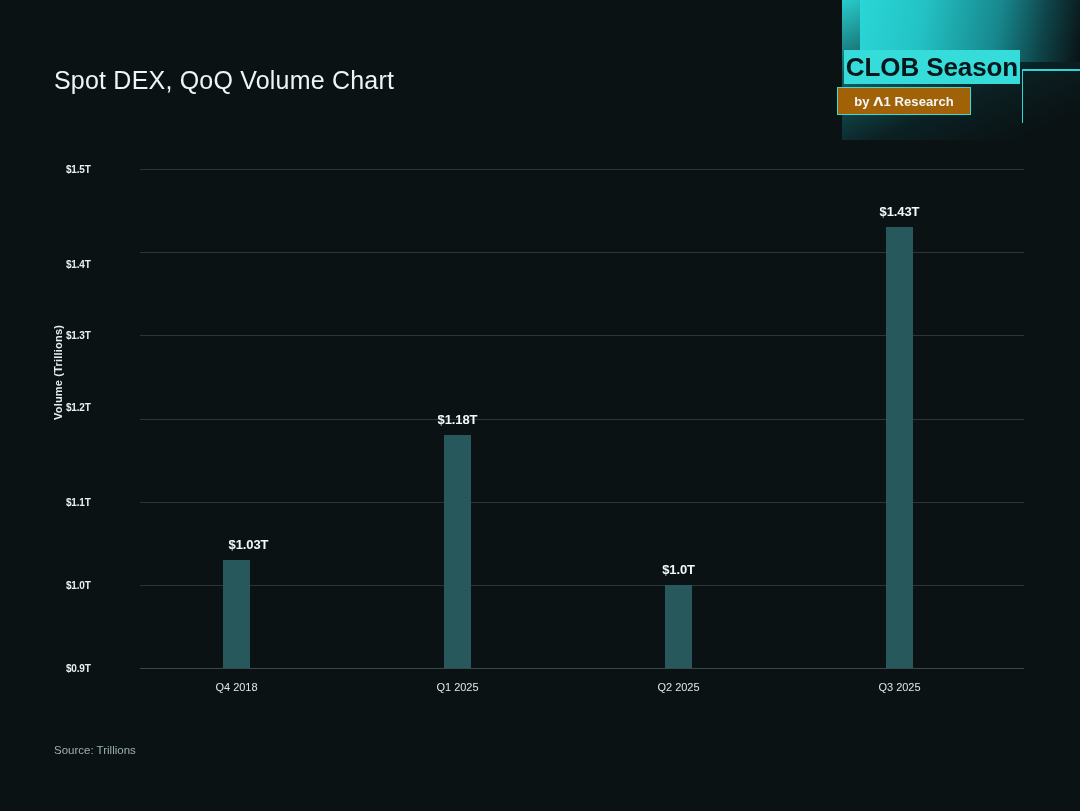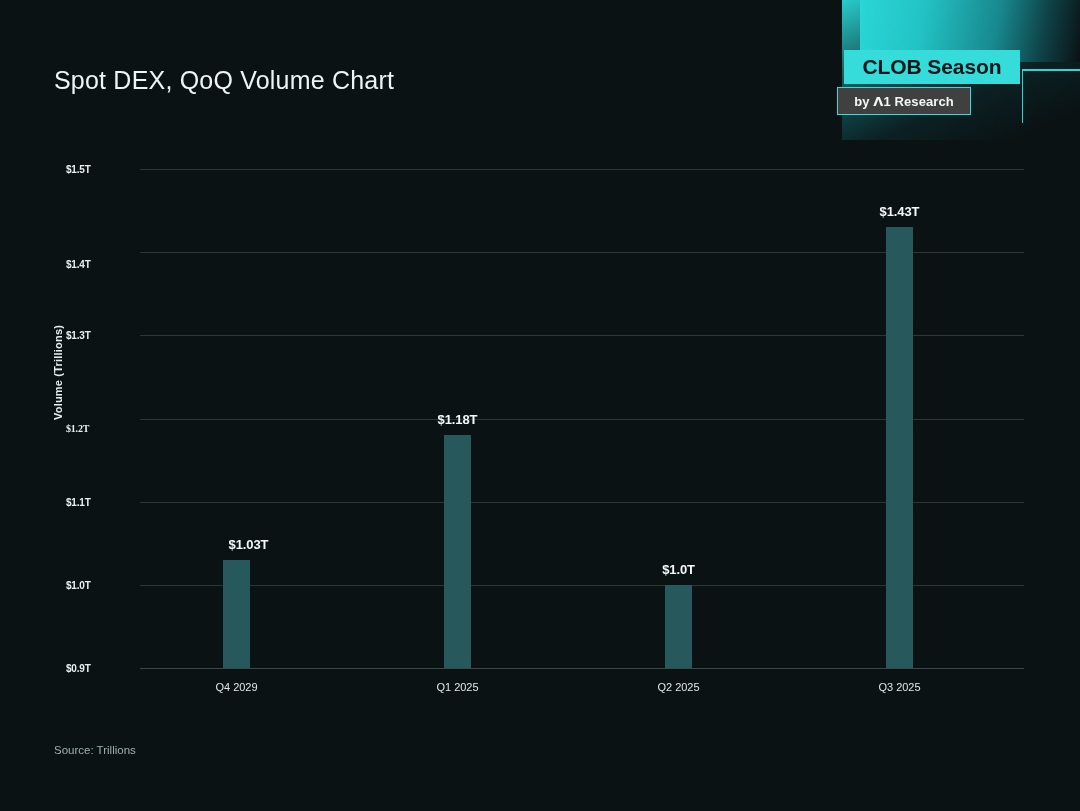--- a/index.html
+++ b/index.html
@@ -58,32 +58,32 @@
     left: 0;
     width: 176px;
     height: 34px;
     background: #35dcd9;
     display: flex;
     align-items: center;
     justify-content: center;
   }
   .logo-main-text {
     color: #06161a;
-    font-size: 21px;
+    font-size: 26px;
     font-weight: 700;
     letter-spacing: -0.1px;
     white-space: nowrap;
   }
   .logo-sub {
     position: absolute;
     top: 37px;
     left: -7px;
     width: 132px;
     height: 26px;
-    background: #404040;
+    background: #a16207;
     border: 1.5px solid #35dcd9;
     display: flex;
     align-items: center;
     justify-content: center;
   }
   .logo-sub-text {
     color: #f2f7f7;
     font-size: 13px;
     font-weight: 600;
     white-space: nowrap;
@@ -209,39 +209,39 @@
         <div class="gridline" style="top: 166.333px;"></div>
         <div class="gridline" style="top: 249.5px;"></div>
         <div class="gridline" style="top: 332.667px;"></div>
         <div class="gridline" style="top: 415.833px;"></div>
         <div class="gridline base" style="top: 499px;"></div>
       </div>
     <div id="yticks">
         <div class="ytick-lbl" style="top: 0px;">$1.5T</div>
         <div class="ytick-lbl" style="top: 95px;">$1.4T</div>
         <div class="ytick-lbl" style="top: 166.333px;">$1.3T</div>
-        <div class="ytick-lbl" style="top: 259px; font-family: Liberation Serif, serif;">$1.2T</div>
+        <div class="ytick-lbl" style="top: 238px;">$1.2T</div>
         <div class="ytick-lbl" style="top: 332.667px;">$1.1T</div>
         <div class="ytick-lbl" style="top: 415.833px;">$1.0T</div>
         <div class="ytick-lbl" style="top: 499px;">$0.9T</div>
       </div>
     <div id="bars">
         <div class="bar" title="Q4 2024: $1.03T" style="left: 83px; top: 390.883px; height: 108.117px; background: rgb(39, 88, 92);"></div>
         <div class="bar" title="Q1 2025: $1.18T" style="left: 304px; top: 266.133px; height: 232.867px; background: rgb(39, 88, 92);"></div>
         <div class="bar" title="Q2 2025: $1.0T" style="left: 525px; top: 415.833px; height: 83.1667px; background: rgb(39, 88, 92);"></div>
         <div class="bar" title="Q3 2025: $1.43T" style="left: 746px; top: 58.2167px; height: 440.783px; background: rgb(39, 88, 92);"></div>
       </div>
     <div id="barlabels">
         <div class="bar-label" style="left: 96.5px; top: 367.883px; margin-left: 12px;">$1.03T</div>
         <div class="bar-label" style="left: 317.5px; top: 243.133px;">$1.18T</div>
         <div class="bar-label" style="left: 538.5px; top: 392.833px;">$1.0T</div>
         <div class="bar-label" style="left: 759.5px; top: 35.2167px;">$1.43T</div>
       </div>
     <div id="xticks">
-        <div class="xtick" style="left: 96.5px; top: 512px;">Q4 2029</div>
+        <div class="xtick" style="left: 96.5px; top: 512px;">Q4 2018</div>
         <div class="xtick" style="left: 317.5px; top: 512px;">Q1 2025</div>
         <div class="xtick" style="left: 538.5px; top: 512px;">Q2 2025</div>
         <div class="xtick" style="left: 759.5px; top: 512px;">Q3 2025</div>
       </div>
   </div>
 
   <div class="source">Source: Trillions</div>
 
 </div>
 

